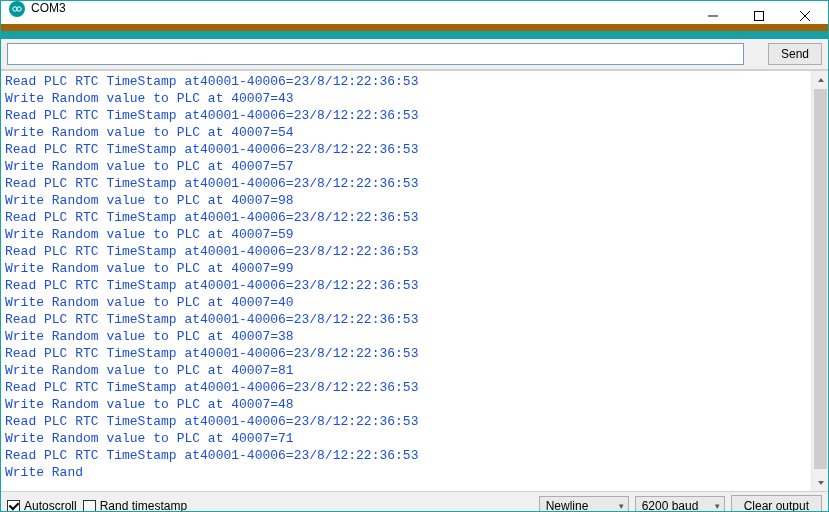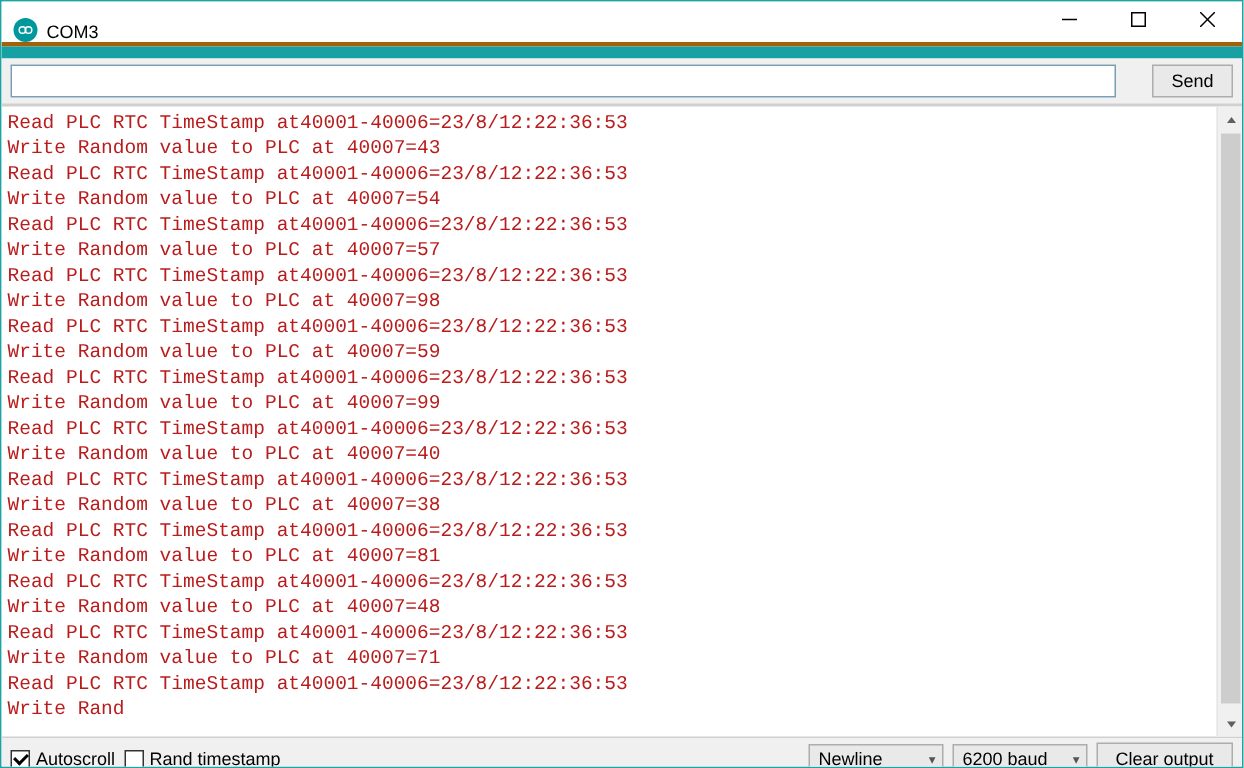--- a/index.html
+++ b/index.html
@@ -9,23 +9,23 @@
     background: #fff;
     width: 829px;
     height: 512px;
     overflow: hidden;
     border: 1px solid #1aa5a5;
   }
   .titlebar {
     height: 30px;
     background: #fff;
     display: flex;
-    align-items: flex-end;
+    align-items: flex-start;
     padding-left: 8px;
-    border-bottom: 3px solid #a16207;
+    border-bottom: 7px solid #a16207;
   }
   .titlebar-icon {
     width: 16px; height: 16px;
     background: #00979d;
     border-radius: 50%;
     display: flex; align-items: center; justify-content: center;
     margin-right: 6px;
   }
   .titlebar-icon svg { width: 10px; height: 10px; }
   .titlebar-title { font-size: 12px; color: #000; flex: 0 0 auto; }
@@ -71,21 +71,21 @@
     border-top: 1px solid #d0d0d0;
     border-bottom: 1px solid #d0d0d0;
     display: flex;
   }
   .console {
     flex: 1;
     padding: 2px 4px;
     font-family: "Courier New", monospace;
     font-size: 13px;
     line-height: 17px;
-    color: #b91c1c;
+    color: #1d4ed8;
     white-space: pre;
     overflow: hidden;
   }
   .scrollbar {
     width: 17px;
     background: #f0f0f0;
     border-left: 1px solid #e5e5e5;
     position: relative;
   }
   .scroll-arrow {

